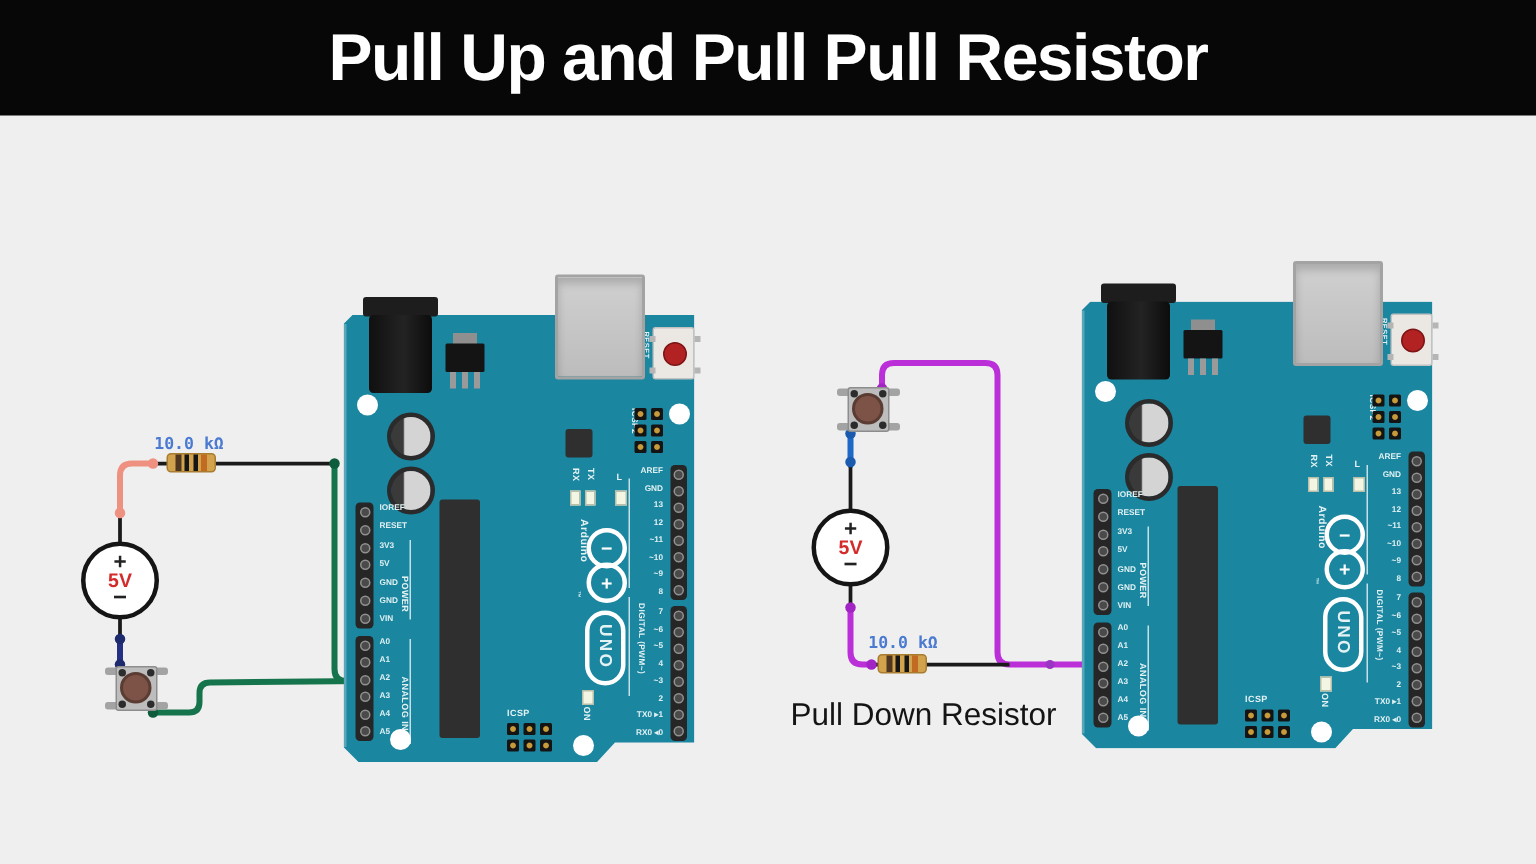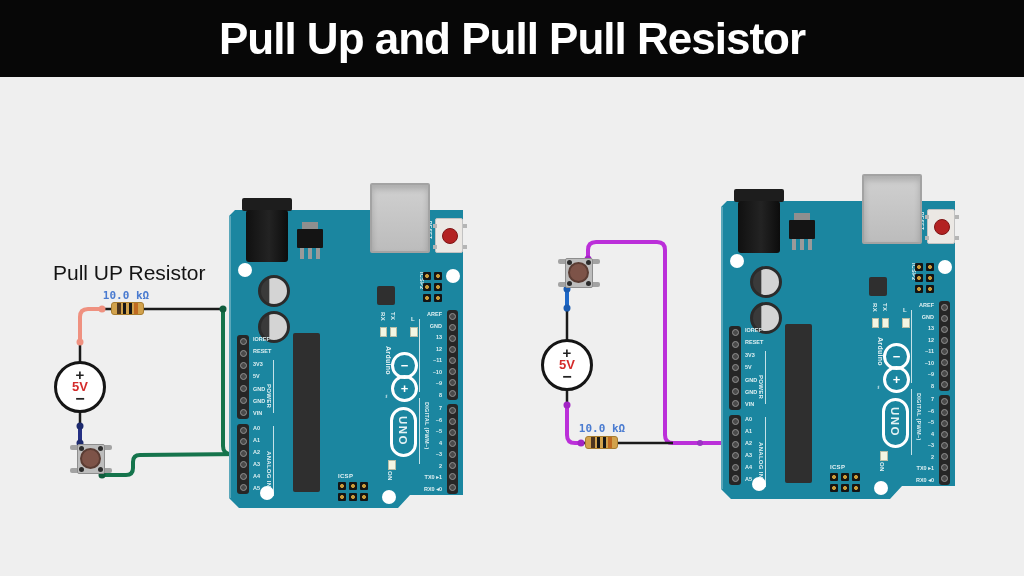--- a/index.html
+++ b/index.html
@@ -90,21 +90,20 @@
     <path d="M581 443 L673 443" stroke="#1a1a1a" stroke-width="2.5"></path>
     <circle cx="588" cy="259" r="3.5" fill="#a224c4"></circle>
     <circle cx="567" cy="289" r="3.5" fill="#1a5bb0"></circle>
     <circle cx="567" cy="308" r="3.5" fill="#1a5bb0"></circle>
     <circle cx="567" cy="405" r="3.5" fill="#a224c4"></circle>
     <circle cx="581" cy="443" r="3.5" fill="#a224c4"></circle>
     <circle cx="700" cy="443" r="3" fill="#9a34c2"></circle>
     <circle cx="733" cy="443" r="3.5" fill="#8d1fb0"></circle>
   </svg>
 
-  <div class="circuit-label" style="left:53px;top:184px;">Pull UP Resistor</div>
   <div class="value-label" style="left:81px;top:212px;">10.0 kΩ</div>
   <div class="resistor" style="left:111px;top:225px;">
     <div class="band" style="background:#4e3620;"></div>
     <div class="band" style="background:#161616;"></div>
     <div class="band" style="background:#161616;"></div>
     <div class="band" style="background:#c06a22;"></div>
   </div>
   <div class="vsource" style="left:54px;top:284px;">
     <span class="plus">+</span>
     <span class="val">5V</span>
@@ -116,20 +115,21 @@
     <div class="leg" style="left:-7px;top:24px;"></div>
     <div class="leg" style="left:26px;top:24px;"></div>
     <div class="bbody"></div>
     <div class="bpin" style="left:2px;top:2px;"></div>
     <div class="bpin" style="left:21px;top:2px;"></div>
     <div class="bpin" style="left:2px;top:23px;"></div>
     <div class="bpin" style="left:21px;top:23px;"></div>
     <div class="cap"></div>
   </div>
 
+  <div class="circuit-label" style="left:527px;top:388px;">Pull Down Resistor</div>
   <div class="value-label" style="left:557px;top:345px;">10.0 kΩ</div>
   <div class="resistor" style="left:585px;top:359px;">
     <div class="band" style="background:#4e3620;"></div>
     <div class="band" style="background:#161616;"></div>
     <div class="band" style="background:#161616;"></div>
     <div class="band" style="background:#c06a22;"></div>
   </div>
   <div class="vsource" style="left:541px;top:262px;">
     <span class="plus">+</span>
     <span class="val">5V</span>

